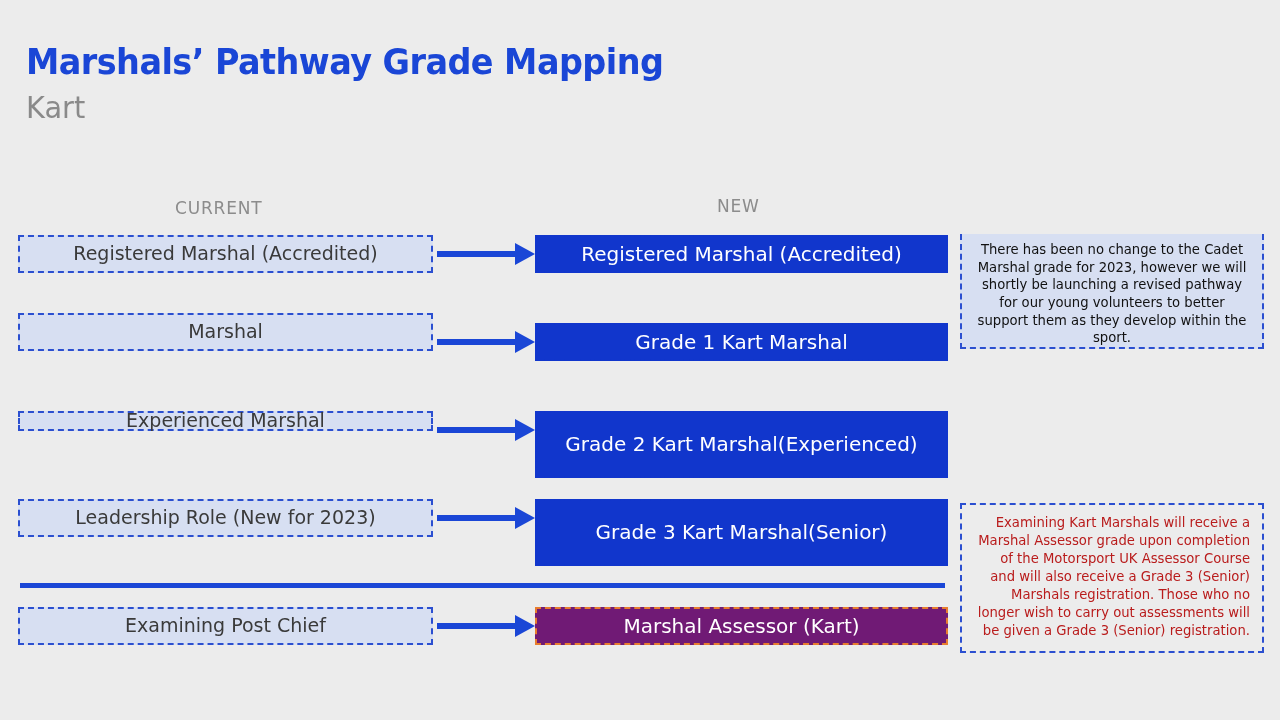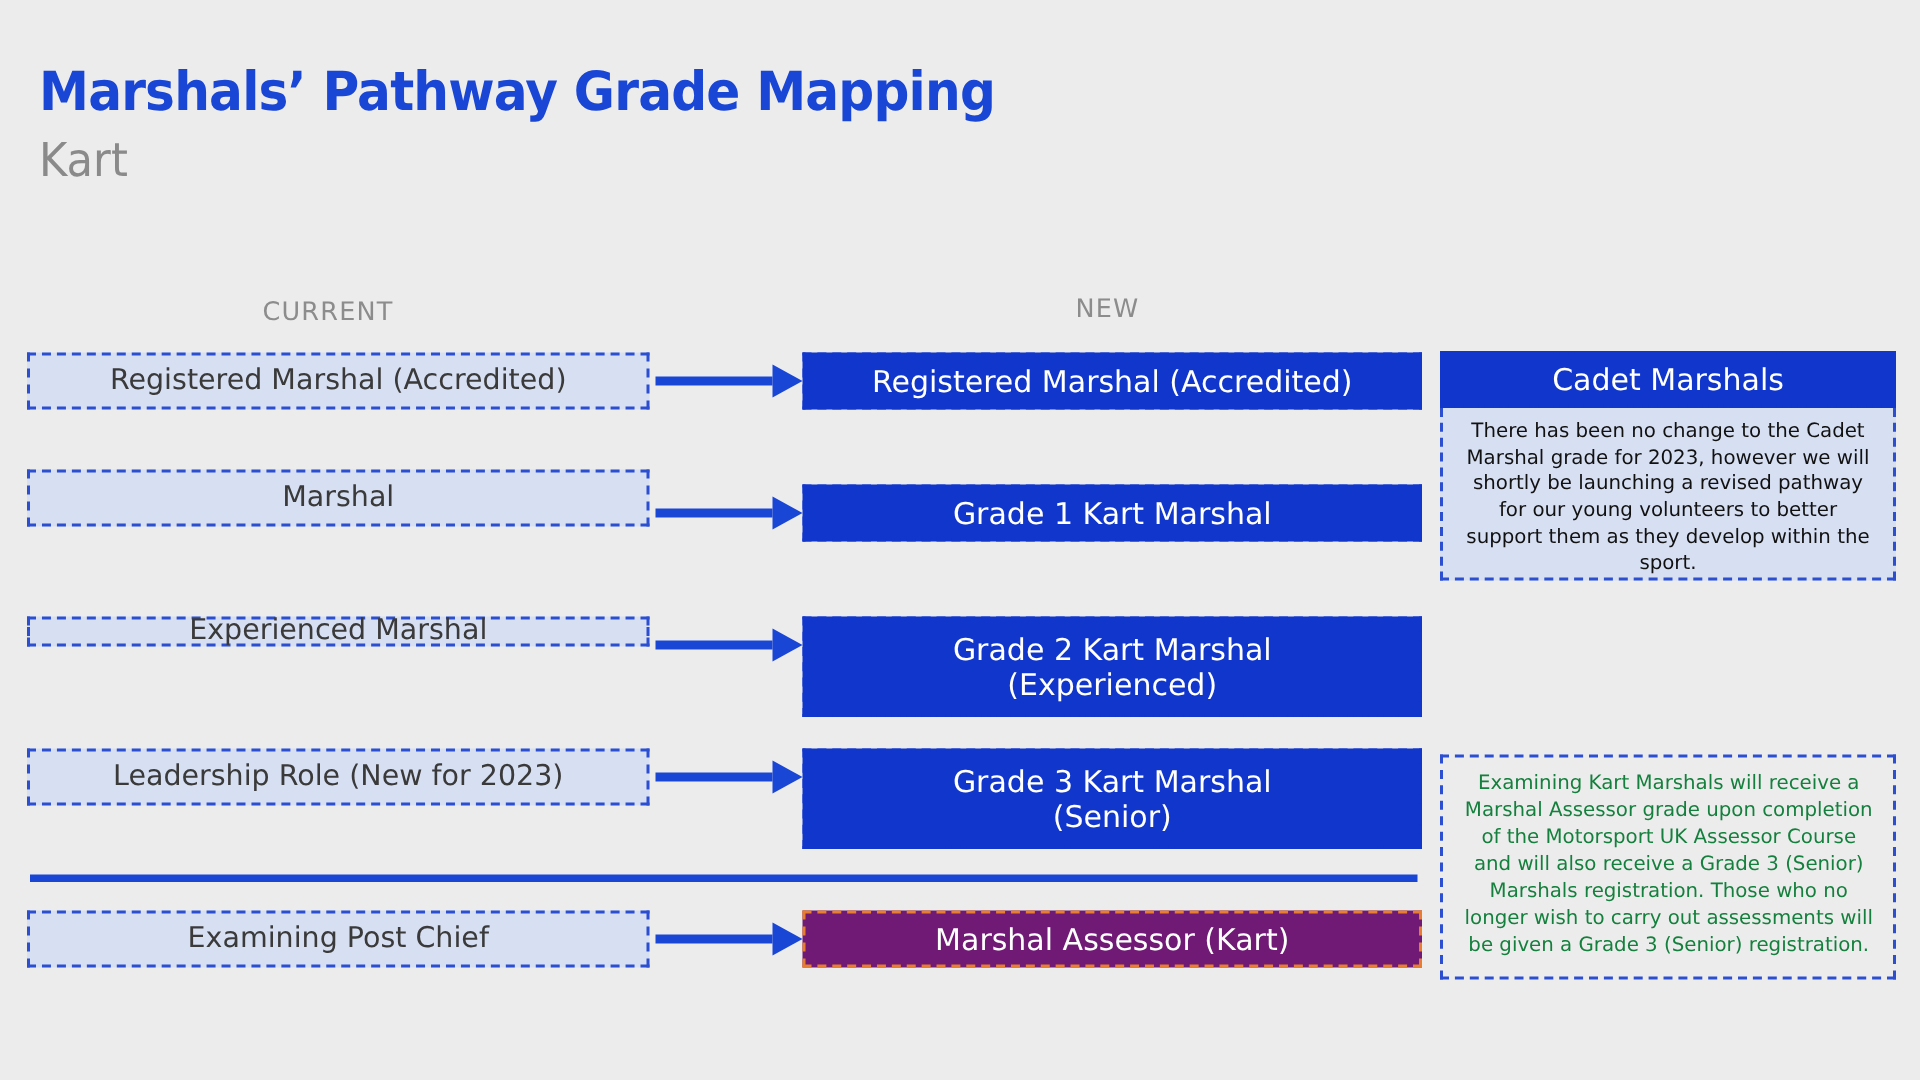--- a/index.html
+++ b/index.html
@@ -153,24 +153,24 @@
 
   
   .note-panel {
     position: absolute;
     left: 960px;
     top: 503px;
     width: 304px;
     box-sizing: border-box;
     background: #ececec;
     border: 2px dashed #2b4fd0;
-    color: #15803d;
+    color: #b91c1c;
     font-size: 13.2px;
     line-height: 1.37;
-    text-align: center;
+    text-align: right;
     padding: 9px 12px 10px 13px;
   }
 </style>
 </head>
 <body>
 
 <div class="title-block">
   <div class="main-title">Marshals’ Pathway Grade Mapping</div>
   <div class="sub-title">Kart</div>
 </div>
@@ -190,42 +190,41 @@
   <div class="shaft" style="width:78px;"></div>
   <div class="head" style="left:78px;"></div>
 </div>
 <div class="box right" style="top:323px;height:38px;">Grade 1 Kart Marshal</div>
 
 <div class="box left" style="top:411px;height:20px;">Experienced Marshal</div>
 <div class="arrow" style="left:437px;top:419px;width:98px;">
   <div class="shaft" style="width:78px;"></div>
   <div class="head" style="left:78px;"></div>
 </div>
-<div class="box right" style="top:411px;height:67px;flex-direction:column;">
+<div class="box right" style="top:411px;height:67px;">
   <span>Grade 2 Kart Marshal</span>
   <span>(Experienced)</span>
 </div>
 
 <div class="box left" style="top:499px;height:38px;">Leadership Role (New for 2023)</div>
 <div class="arrow" style="left:437px;top:507px;width:98px;">
   <div class="shaft" style="width:78px;"></div>
   <div class="head" style="left:78px;"></div>
 </div>
-<div class="box right" style="top:499px;height:67px;flex-direction:column;">
+<div class="box right" style="top:499px;height:67px;">
   <span>Grade 3 Kart Marshal</span>
   <span>(Senior)</span>
 </div>
 
 <div class="divider"></div>
 
 <div class="box left" style="top:607px;height:38px;">Examining Post Chief</div>
 <div class="arrow" style="left:437px;top:615px;width:98px;">
   <div class="shaft" style="width:78px;"></div>
   <div class="head" style="left:78px;"></div>
 </div>
 <div class="box right orange" style="top:607px;height:38px;">Marshal Assessor (Kart)</div>
 
 <div class="cadet-panel">
-  <div class="cadet-head">Cadet Marshals</div>
   <div class="cadet-body">There has been no change to the Cadet Marshal grade for 2023, however we will shortly be launching a revised pathway for our young volunteers to better support them as they develop within the sport.</div>
 </div>
 
 <div class="note-panel">Examining Kart Marshals will receive a Marshal Assessor grade upon completion of the Motorsport UK Assessor Course and will also receive a Grade 3 (Senior) Marshals registration. Those who no longer wish to carry out assessments will be given a Grade 3 (Senior) registration.</div>
 
 </body></html>

